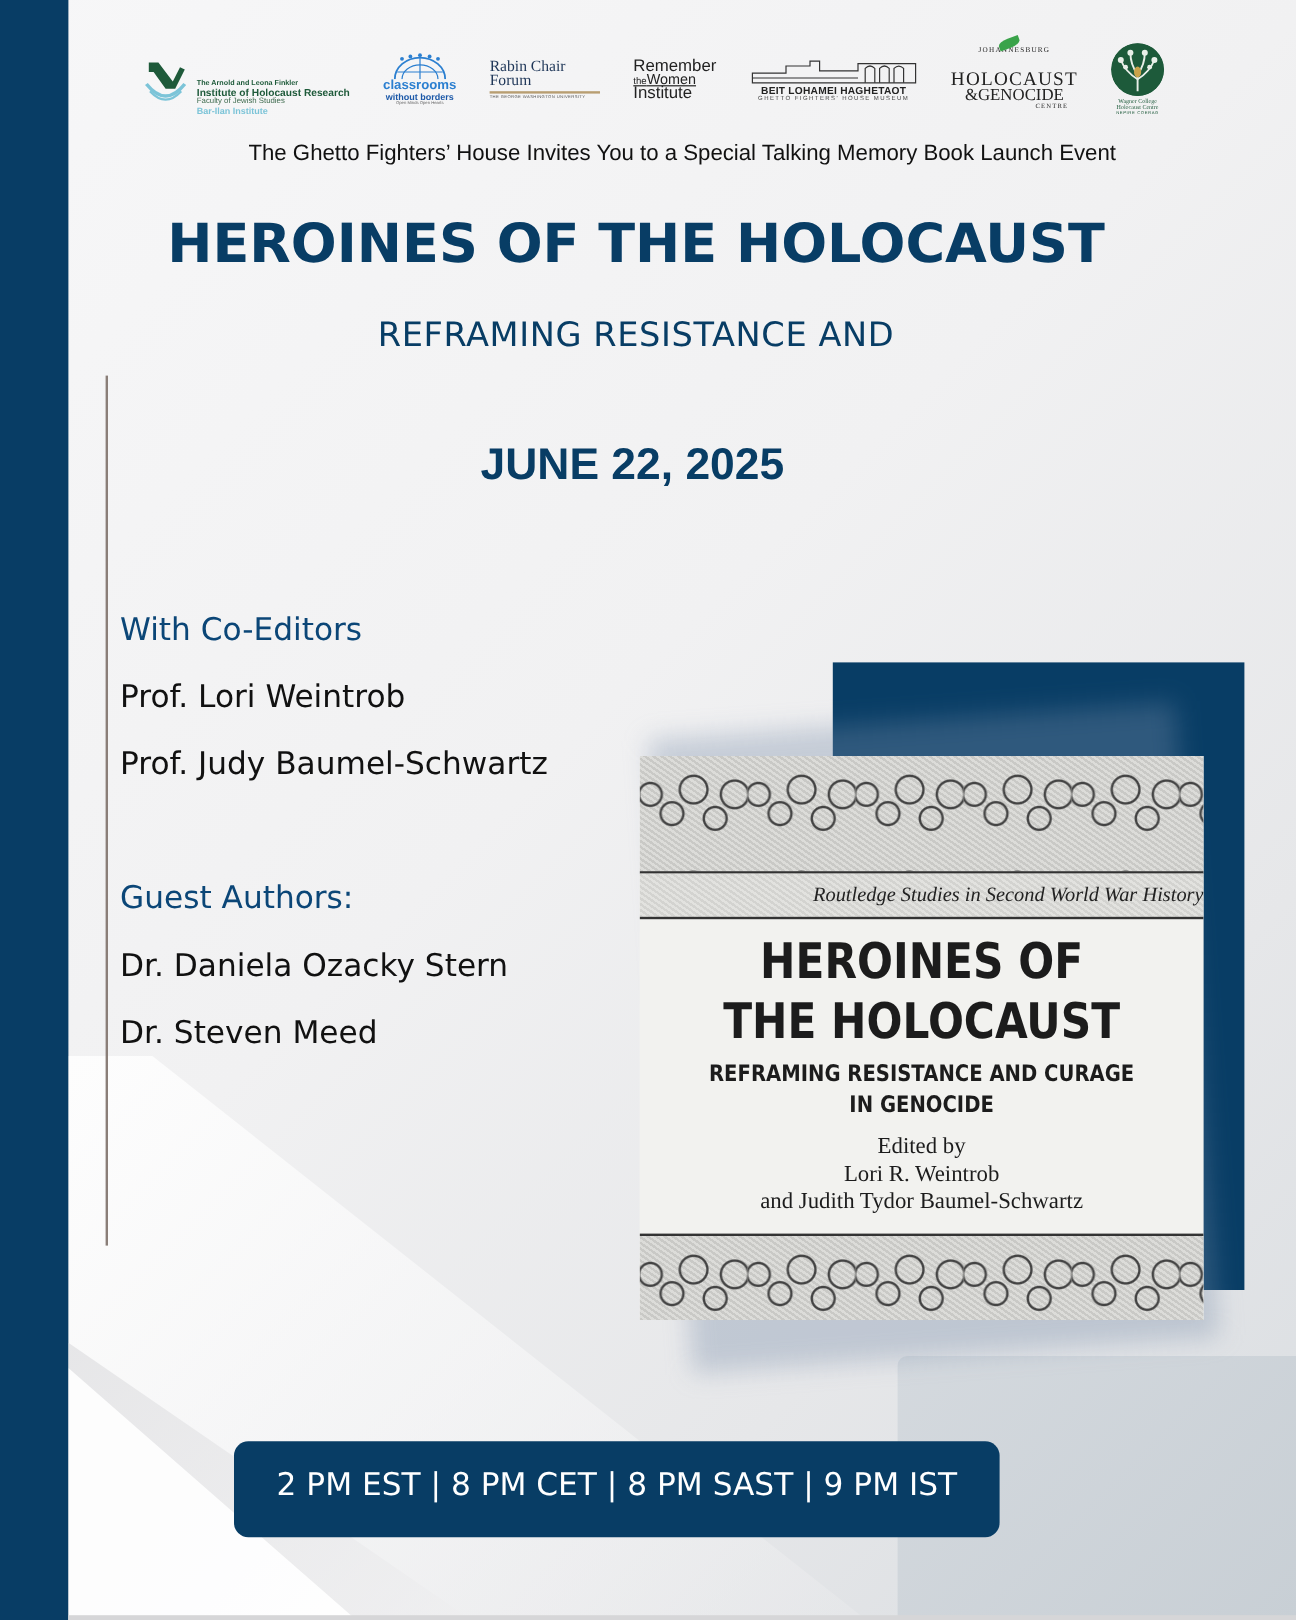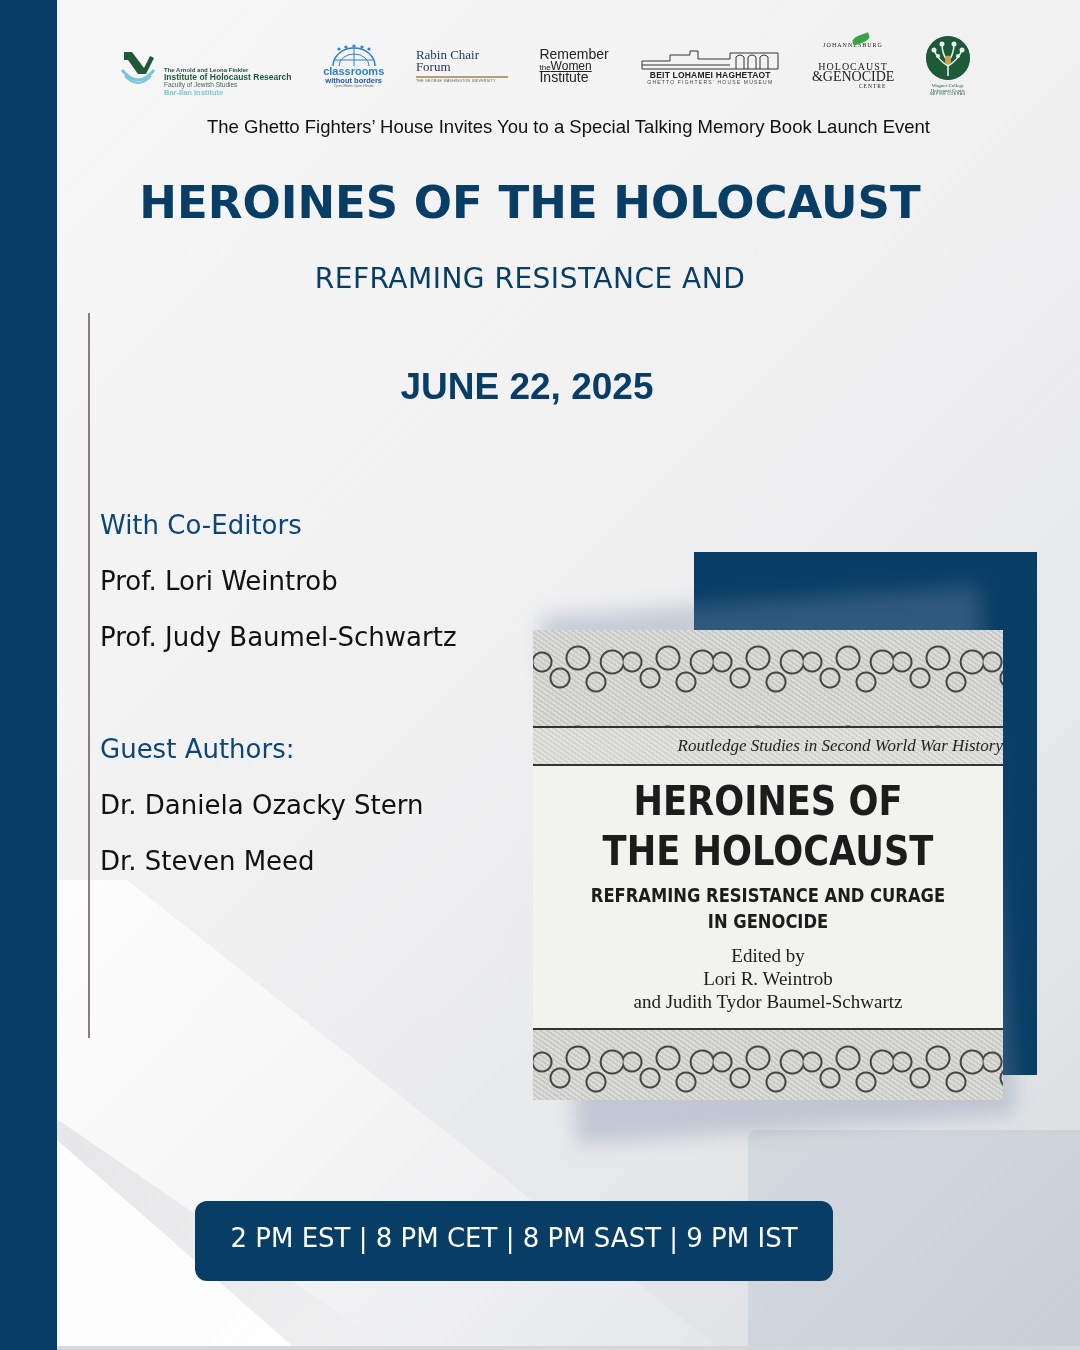--- a/index.html
+++ b/index.html
@@ -65,21 +65,21 @@
     .logo-rtw .l1 { font-size: 14px; }
     .logo-rtw .l2 { font-size: 12px; text-decoration: underline; }
     .logo-rtw .l2 .small { font-size: 8px; }
     .logo-rtw .l3 { font-size: 14px; }
     .logo-gfh { flex-direction: column; align-items: center; line-height: 1.1; }
     .logo-gfh .bld { width: 140px; height: 24px; }
     .logo-gfh .l1 { font-size: 8.5px; font-weight: bold; color: #222; letter-spacing: 0.2px; }
     .logo-gfh .l2 { font-size: 5px; color: #444; letter-spacing: 1.2px; }
     .logo-jhb { flex-direction: column; align-items: center; line-height: 0.9; font-family: "Liberation Serif", serif; color: #222; position: relative; }
     .logo-jhb .l1 { font-size: 6px; letter-spacing: 1px; }
-    .logo-jhb .l2 { font-size: 10px; letter-spacing: 1px; margin-top: 14px; }
+    .logo-jhb .l2 { font-size: 16px; letter-spacing: 1px; margin-top: 14px; }
     .logo-jhb .l3 { font-size: 14px; }
     .logo-jhb .l4 { font-size: 5.5px; letter-spacing: 1px; align-self: flex-end; margin-right: 8px; }
     .logo-jhb .leaf { position: absolute; top: -8px; left: 40px; width: 18px; height: 8px; background: #3aa34a; border-radius: 50% 0 50% 0; transform: rotate(-20deg); }
     .logo-wag { flex-direction: column; align-items: center; line-height: 1; }
     .logo-wag .tree { width: 44px; height: 44px; border-radius: 50%; background: #1d5a3a; position: relative; overflow: hidden; }
     .logo-wag .l1 { font-family: "Liberation Serif", serif; font-size: 5px; color: #1d5a3a; margin-top: 3px; }
     .logo-wag .l2 { font-family: "Liberation Serif", serif; font-size: 5px; color: #1d5a3a; }
     .logo-wag .l3 { font-size: 3.5px; color: #1d5a3a; letter-spacing: 0.5px; }
 
     .invite {

